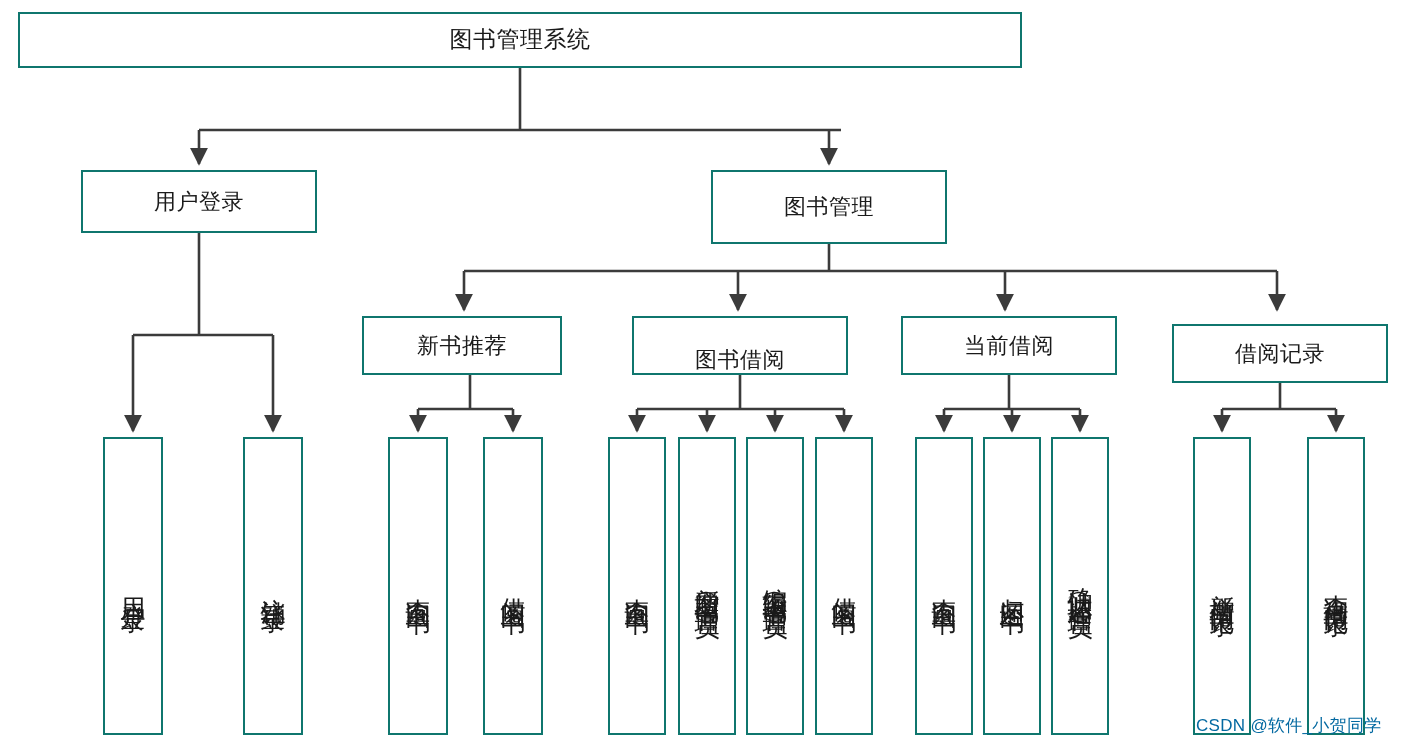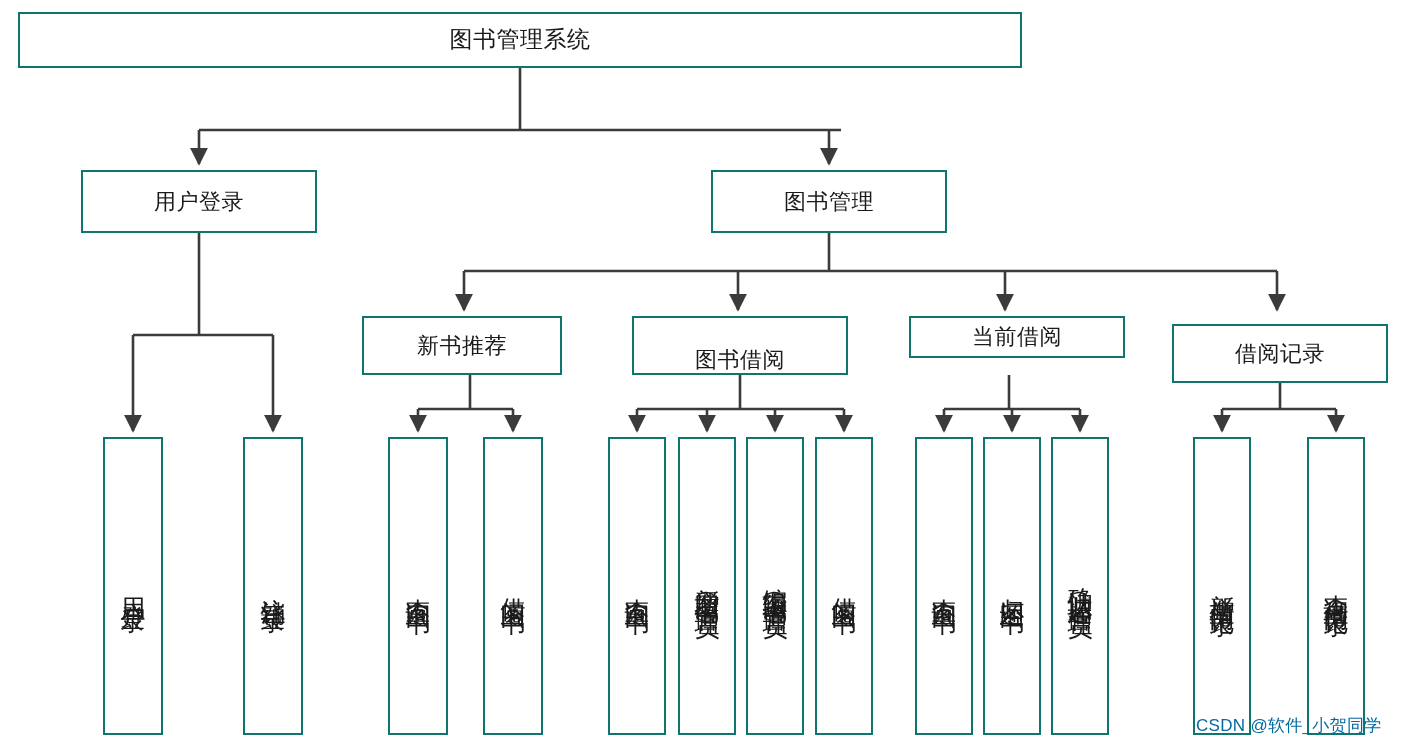--- a/index.html
+++ b/index.html
@@ -125,31 +125,31 @@
     </g>
   </svg>
 
   <div class="node horizontal" id="root-node" style="left:18px; top:12px; width:1004px; height:56px;">
     <span class="node-label">图书管理系统</span>
   </div>
 
   <div class="node horizontal" style="left:81px; top:170px; width:236px; height:63px;">
     <span class="node-label">用户登录</span>
   </div>
-  <div class="node horizontal" style="left:711px; top:170px; width:236px; height:63px;">
+  <div class="node horizontal" style="left:711px; top:170px; width:236px; height:74px;">
     <span class="node-label">图书管理</span>
   </div>
 
   <div class="node horizontal" style="left:362px; top:316px; width:200px; height:59px;">
     <span class="node-label">新书推荐</span>
   </div>
   <div class="node horizontal" style="left:632px; top:316px; width:216px; height:59px;align-items:flex-end;">
     <span class="node-label">图书借阅</span>
   </div>
-  <div class="node horizontal" style="left:901px; top:316px; width:216px; height:42px;margin-left:8px;">
+  <div class="node horizontal" style="left:901px; top:316px; width:216px; height:59px;">
     <span class="node-label">当前借阅</span>
   </div>
   <div class="node horizontal" style="left:1172px; top:324px; width:216px; height:59px;">
     <span class="node-label">借阅记录</span>
   </div>
 
   <div class="node vertical" style="left:103px; top:437px; width:60px; height:298px;">
     <span class="node-label">用户登录</span>
   </div>
   <div class="node vertical" style="left:243px; top:437px; width:60px; height:298px;">

